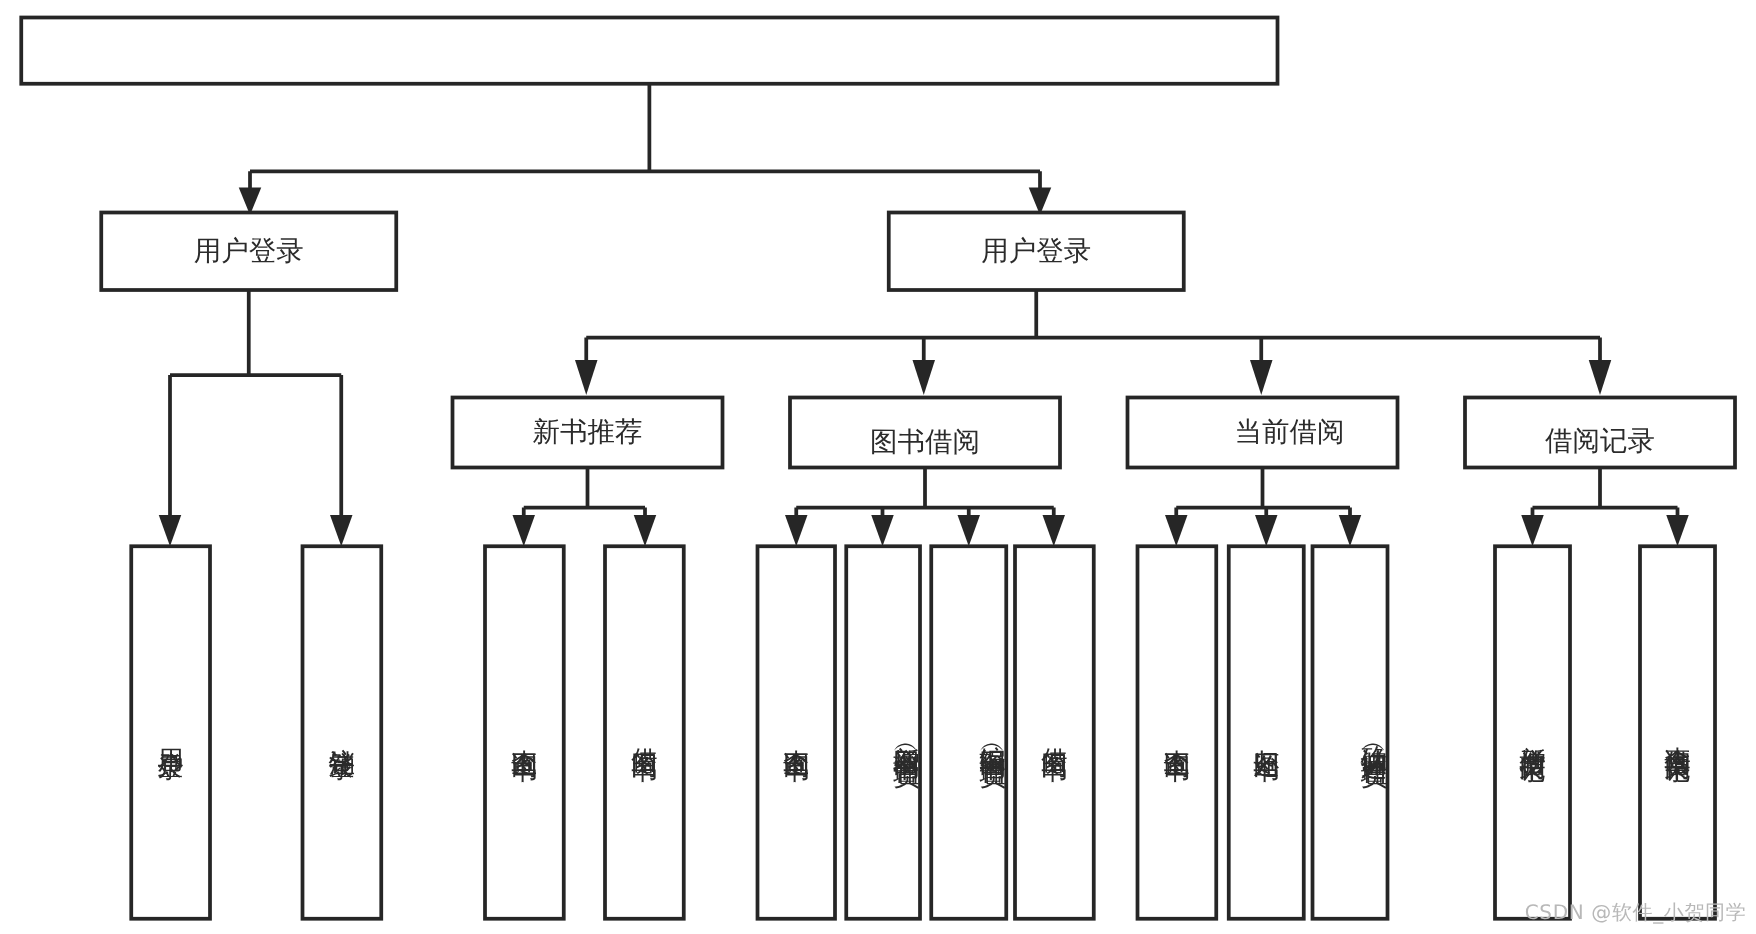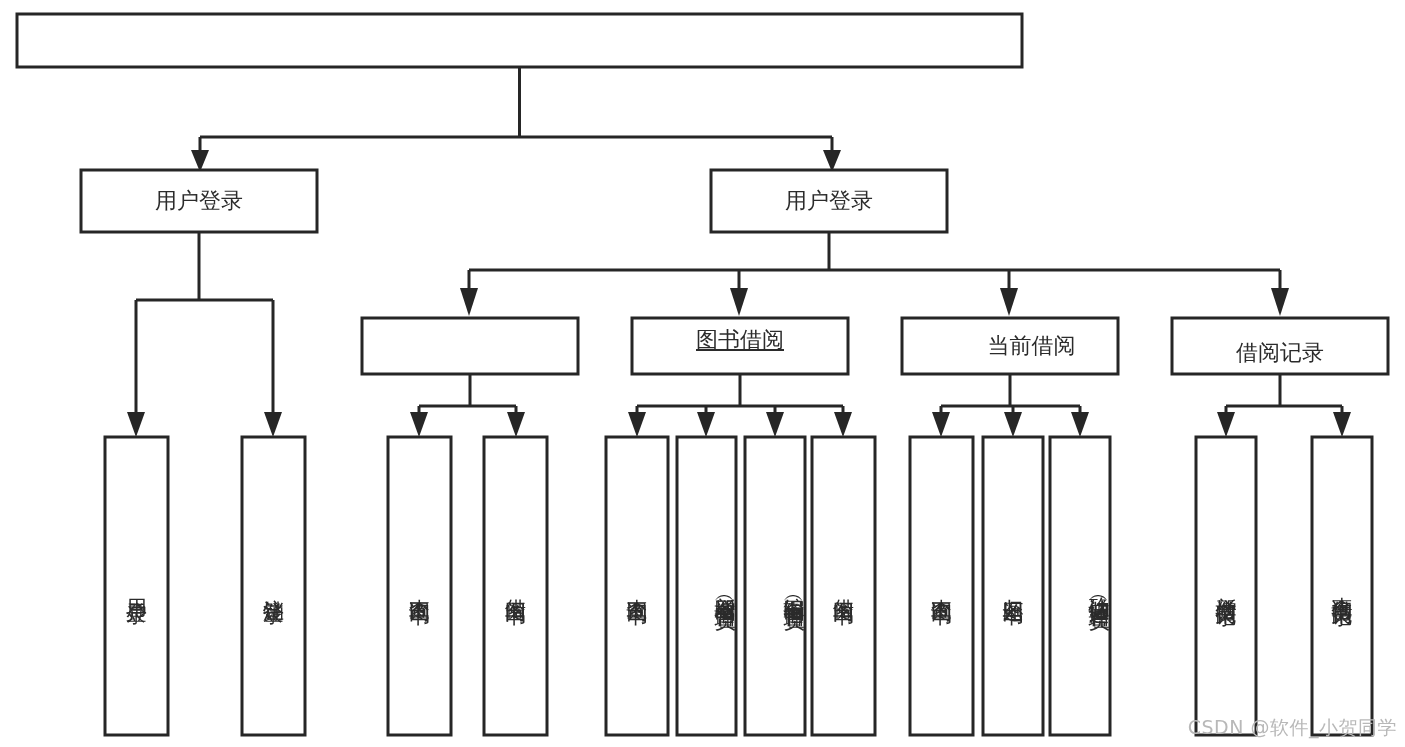--- a/index.html
+++ b/index.html
@@ -129,32 +129,33 @@
       <rect class="node-box" x="1050" y="437" width="60" height="298"></rect>
       <rect class="node-box" x="1196" y="437" width="60" height="298"></rect>
       <rect class="node-box" x="1312" y="437" width="60" height="298"></rect>
     </g>
   </svg>
 
 
   <div class="hlabel-wrap" style="left:81px; top:170px; width:236px; height:62px;">用户登录</div>
   <div class="hlabel-wrap" style="left:711px; top:170px; width:236px; height:62px;">用户登录</div>
 
-  <div class="hlabel-wrap" style="left:632px; top:318px; width:216px; height:44px;text-decoration:underline;">图书借阅</div>
+  <div class="hlabel-wrap" style="left:362px; top:318px; width:216px; height:56px;">新书推荐</div>
+  <div class="hlabel-wrap" style="left:632px; top:332px; width:216px; height:44px;">图书借阅</div>
   <div class="hlabel-wrap" style="left:902px; top:318px; width:259px; height:56px;">当前借阅</div>
   <div class="hlabel-wrap" style="left:1172px; top:318px; width:216px; height:70px;">借阅记录</div>
 
   <div class="vlabel-wrap" style="left:105px; top:437px; width:63px; height:298px;">用户登录</div>
   <div class="vlabel-wrap" style="left:242px; top:437px; width:63px; height:298px;">注销登录</div>
   <div class="vlabel-wrap" style="left:388px; top:437px; width:63px; height:298px;">查询图书</div>
   <div class="vlabel-wrap" style="left:484px; top:437px; width:63px; height:298px;">借阅图书</div>
   <div class="vlabel-wrap" style="left:606px; top:437px; width:62px; height:298px;">查询图书</div>
   <div class="vlabel-wrap" style="left:677px; top:437px; width:59px; height:298px; align-items:flex-start; padding-top:6px; box-sizing:border-box;">新增图书（管理员）</div>
   <div class="vlabel-wrap" style="left:745px; top:437px; width:60px; height:298px; align-items:flex-start; padding-top:6px; box-sizing:border-box;">编辑图书（管理员）</div>
   <div class="vlabel-wrap" style="left:812px; top:437px; width:63px; height:298px;">借阅图书</div>
   <div class="vlabel-wrap" style="left:910px; top:437px; width:63px; height:298px;">查询图书</div>
   <div class="vlabel-wrap" style="left:983px; top:437px; width:60px; height:298px;">归还图书</div>
   <div class="vlabel-wrap" style="left:1050px; top:437px; width:60px; height:298px; align-items:flex-start; padding-top:6px; box-sizing:border-box;">确认归还（管理员）</div>
   <div class="vlabel-wrap" style="left:1196px; top:437px; width:60px; height:298px;">新增借阅记录</div>
   <div class="vlabel-wrap" style="left:1312px; top:437px; width:60px; height:298px;">查询借阅记录</div>
 
-  <div style="position:absolute; right:8px; bottom:6px; font-size:19px; color:#b8b8b8; letter-spacing:0.5px; white-space:nowrap;">CSDN @软件_小贺同学</div>
+  <div style="position:absolute; right:8px; bottom:6px; font-size:16px; color:#b8b8b8; letter-spacing:0.5px; white-space:nowrap;">CSDN @软件_小贺同学</div>
 </div>
 
 </body></html>

